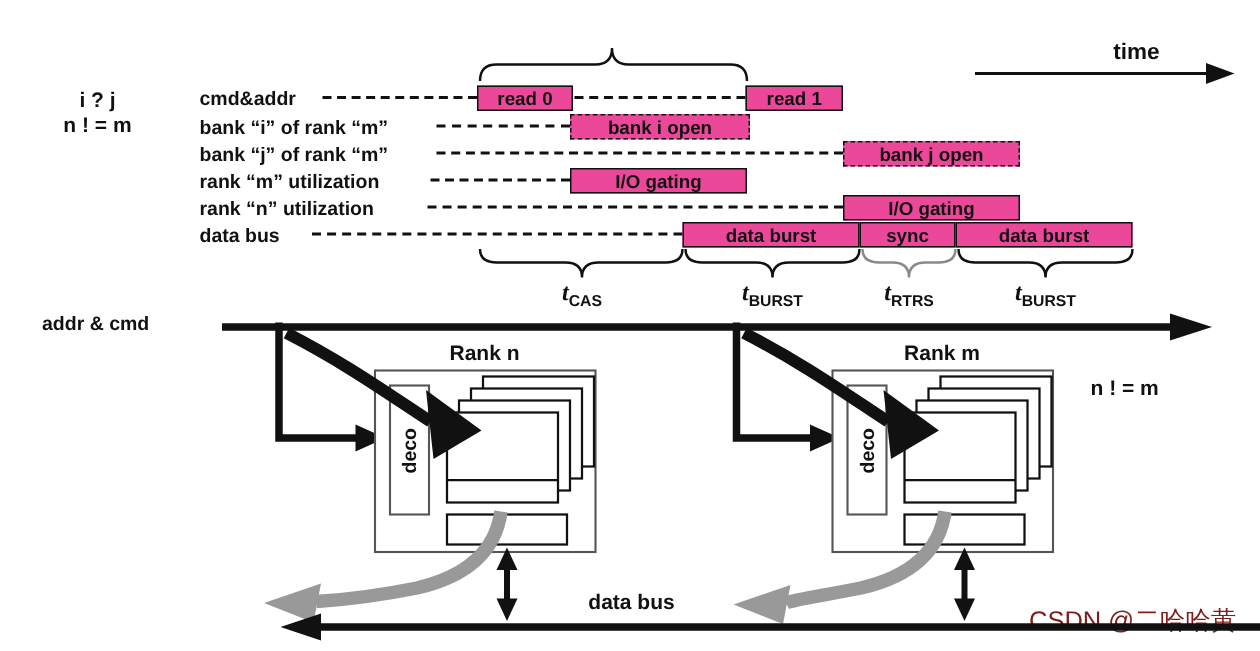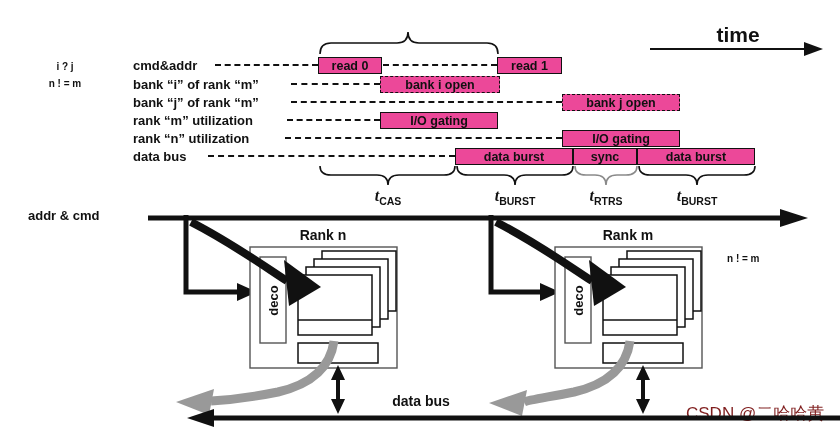--- a/index.html
+++ b/index.html
@@ -9,21 +9,21 @@
   .box{position:absolute;height:17px;background:#ec4899;border:1.6px solid #111;
        display:flex;align-items:center;justify-content:center;
        font-weight:bold;font-size:12.5px;white-space:nowrap;z-index:3;box-sizing:border-box;}
   .box.dashed{border-style:dashed;}
   .dash{position:absolute;height:0;border-top:2px dashed #111;z-index:2;}
   .tlabel{position:absolute;transform:translateX(-50%);white-space:nowrap;z-index:3;
           font-weight:bold;}
   .tlabel i{font-family:"Liberation Serif",serif;font-style:italic;font-size:16px;font-weight:bold;}
   .tlabel sub{font-size:10.5px;font-weight:bold;vertical-align:-4px;letter-spacing:0;}
   .tlabel .op{font-size:13px;font-weight:bold;padding:0 2px;}
-  .bignote{position:absolute;font-weight:bold;font-size:10px;line-height:17px;text-align:center;z-index:3;white-space:nowrap;}
+  .bignote{position:absolute;font-weight:bold;font-size:14px;line-height:17px;text-align:center;z-index:3;white-space:nowrap;}
   .rot{transform:rotate(-90deg);transform-origin:center center;}
   #watermark{position:absolute;left:686px;top:402px;font-size:17px;font-weight:normal;
              color:#7f1d1d;z-index:1;white-space:nowrap;}
   svg{position:absolute;left:0;top:0;z-index:2;}
 </style>
 </head>
 <body>
 
 <div id="canvas">
 
@@ -86,21 +86,21 @@
 
     <line x1="210" y1="418" x2="840" y2="418" stroke="#111" stroke-width="5"></line>
     <polygon points="187,418 214,409 214,427" fill="#111"></polygon>
   </svg>
 
   <div class="bignote" style="left:17px;top:58px;width:96px;">
     <div>i ? j</div>
     <div>n ! = m</div>
   </div>
 
-  <div class="lbl" style="left:703px;top:26px;width:70px;text-align:center;font-size:21px;">time</div>
+  <div class="lbl" style="left:703px;top:26px;width:70px;text-align:right;font-size:15px;">time</div>
 
 
   <div class="lbl" style="left:133px;top:57px;">cmd&amp;addr</div>
   <div class="lbl" style="left:133px;top:94px;">bank “j” of rank “m”</div>
   <div class="lbl" style="left:133px;top:76px;">bank “i” of rank “m”</div>
   <div class="lbl" style="left:133px;top:130px;">rank “n” utilization</div>
   <div class="lbl" style="left:133px;top:112px;">rank “m” utilization</div>
   <div class="lbl" style="left:133px;top:148px;">data bus</div>
 
   <div class="dash" style="left:215px;top:64px;width:103px;"></div>

